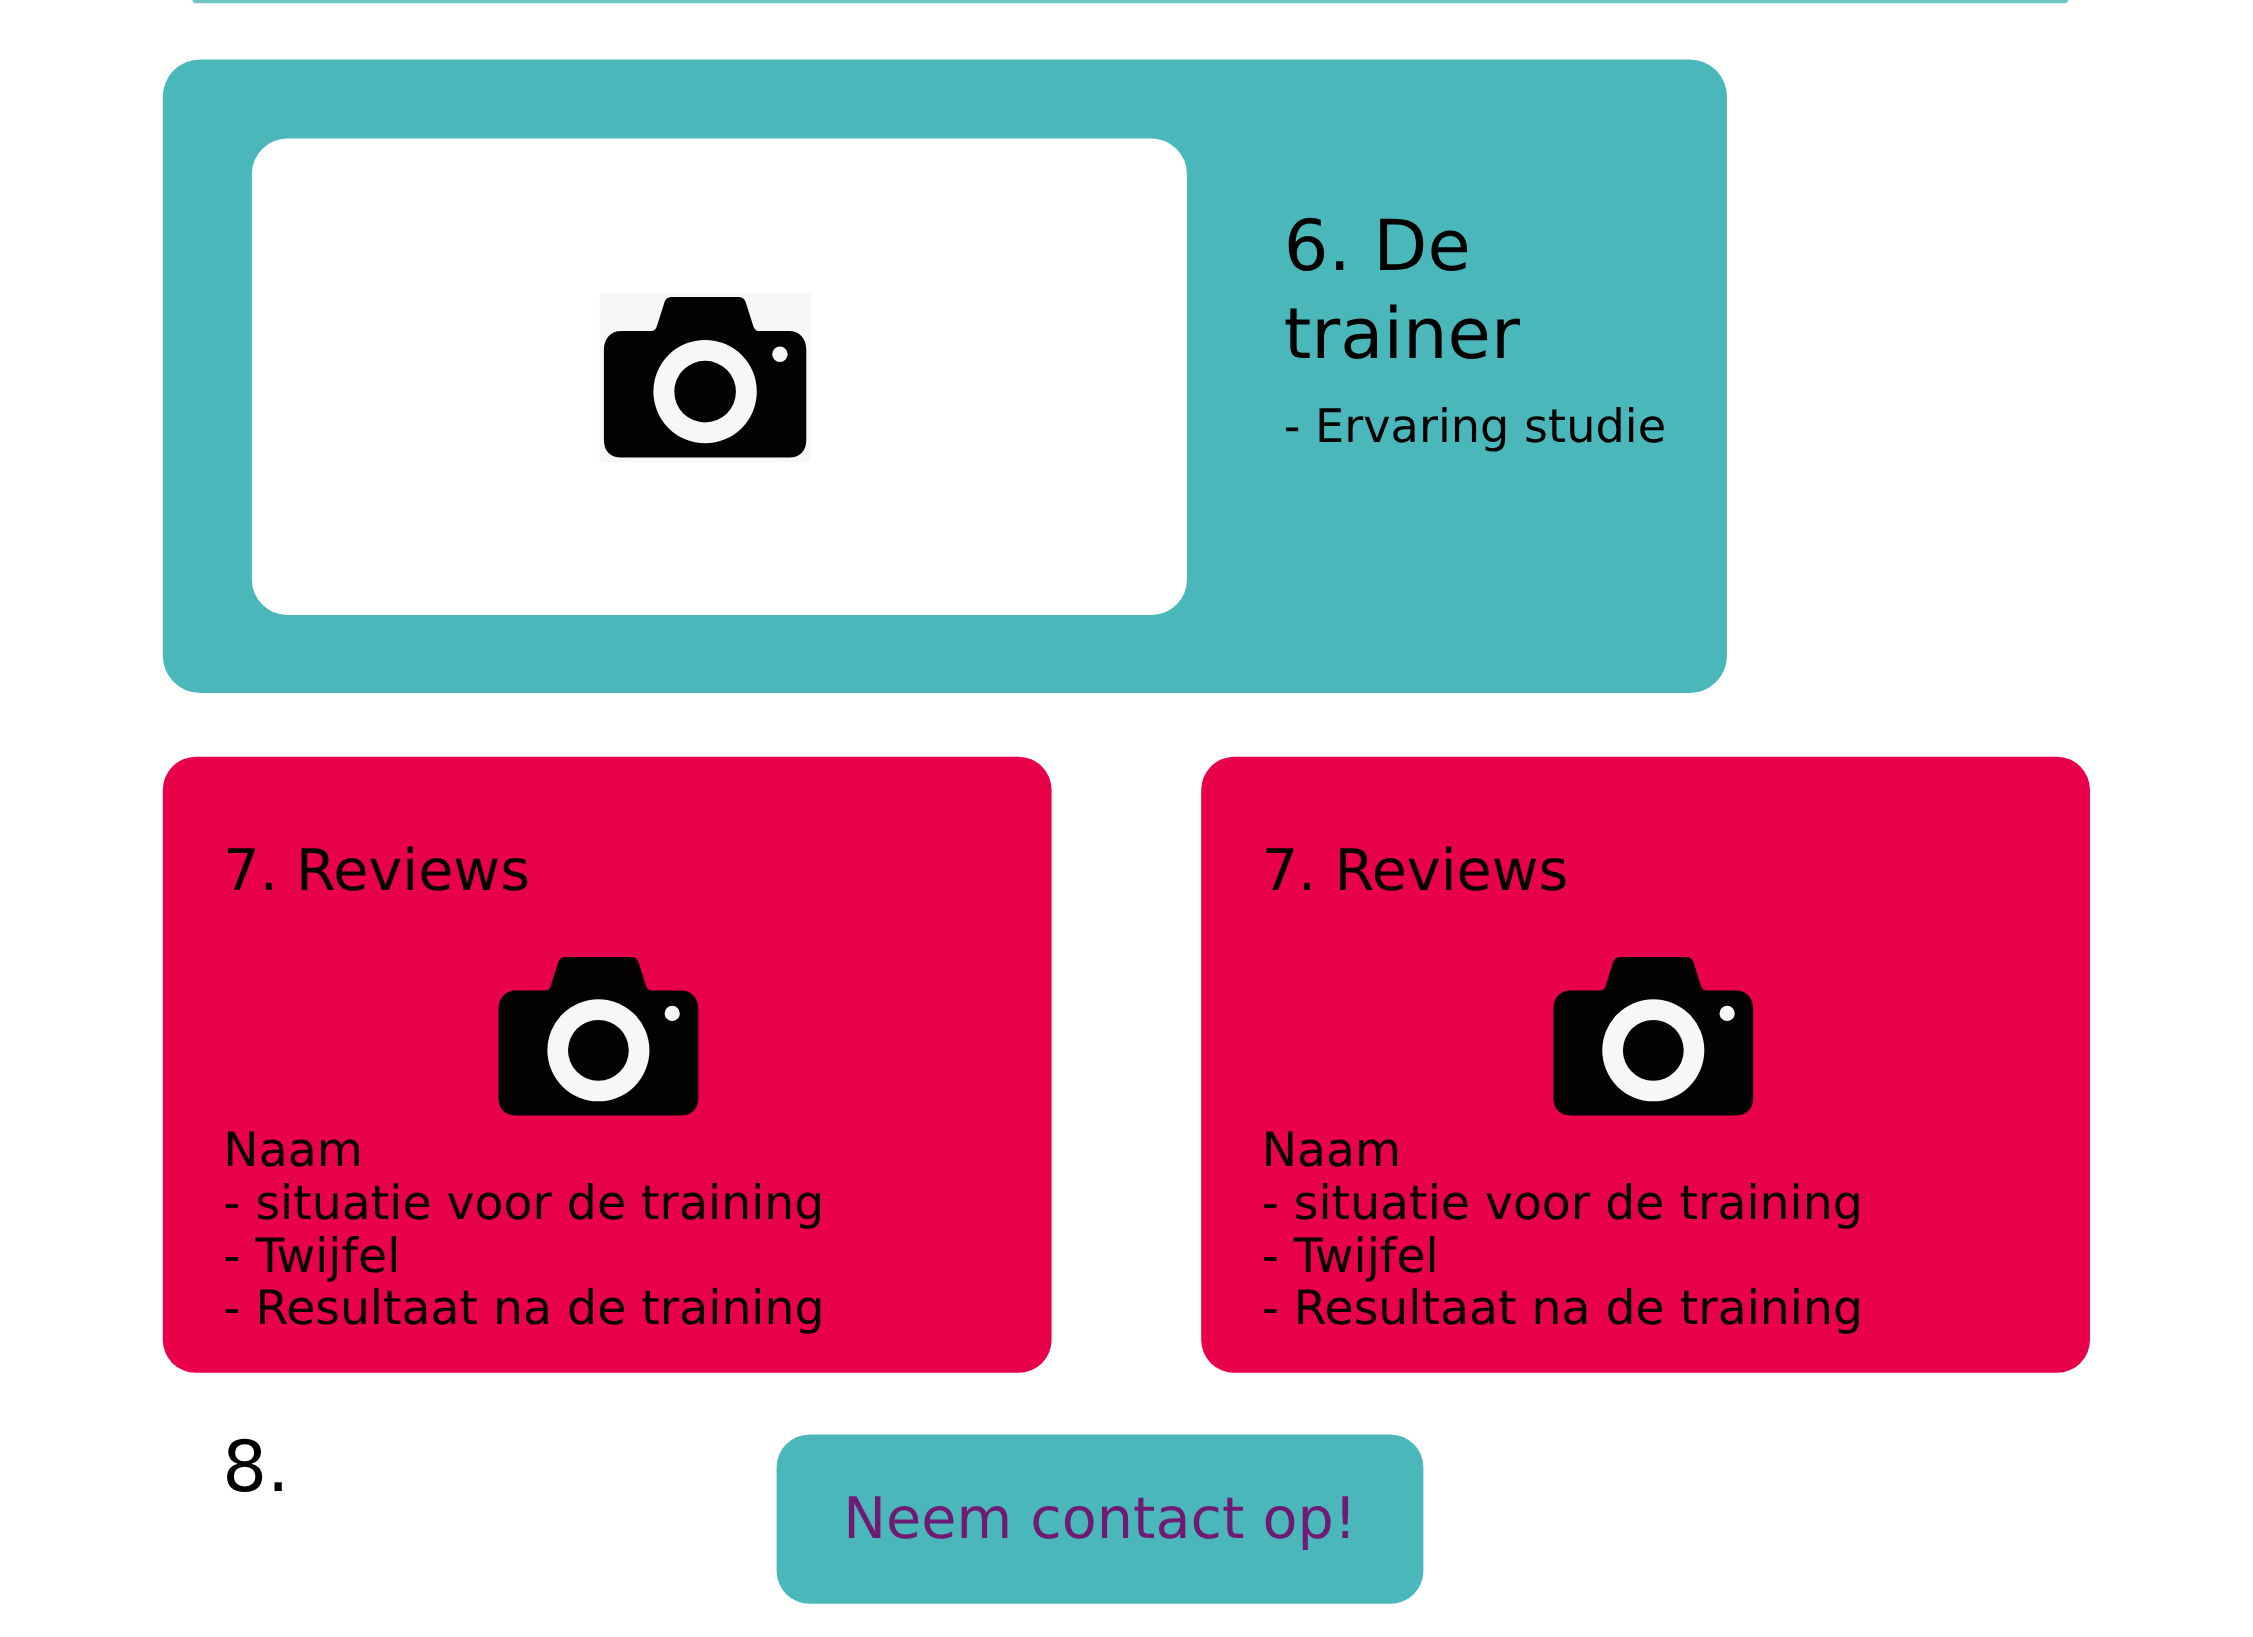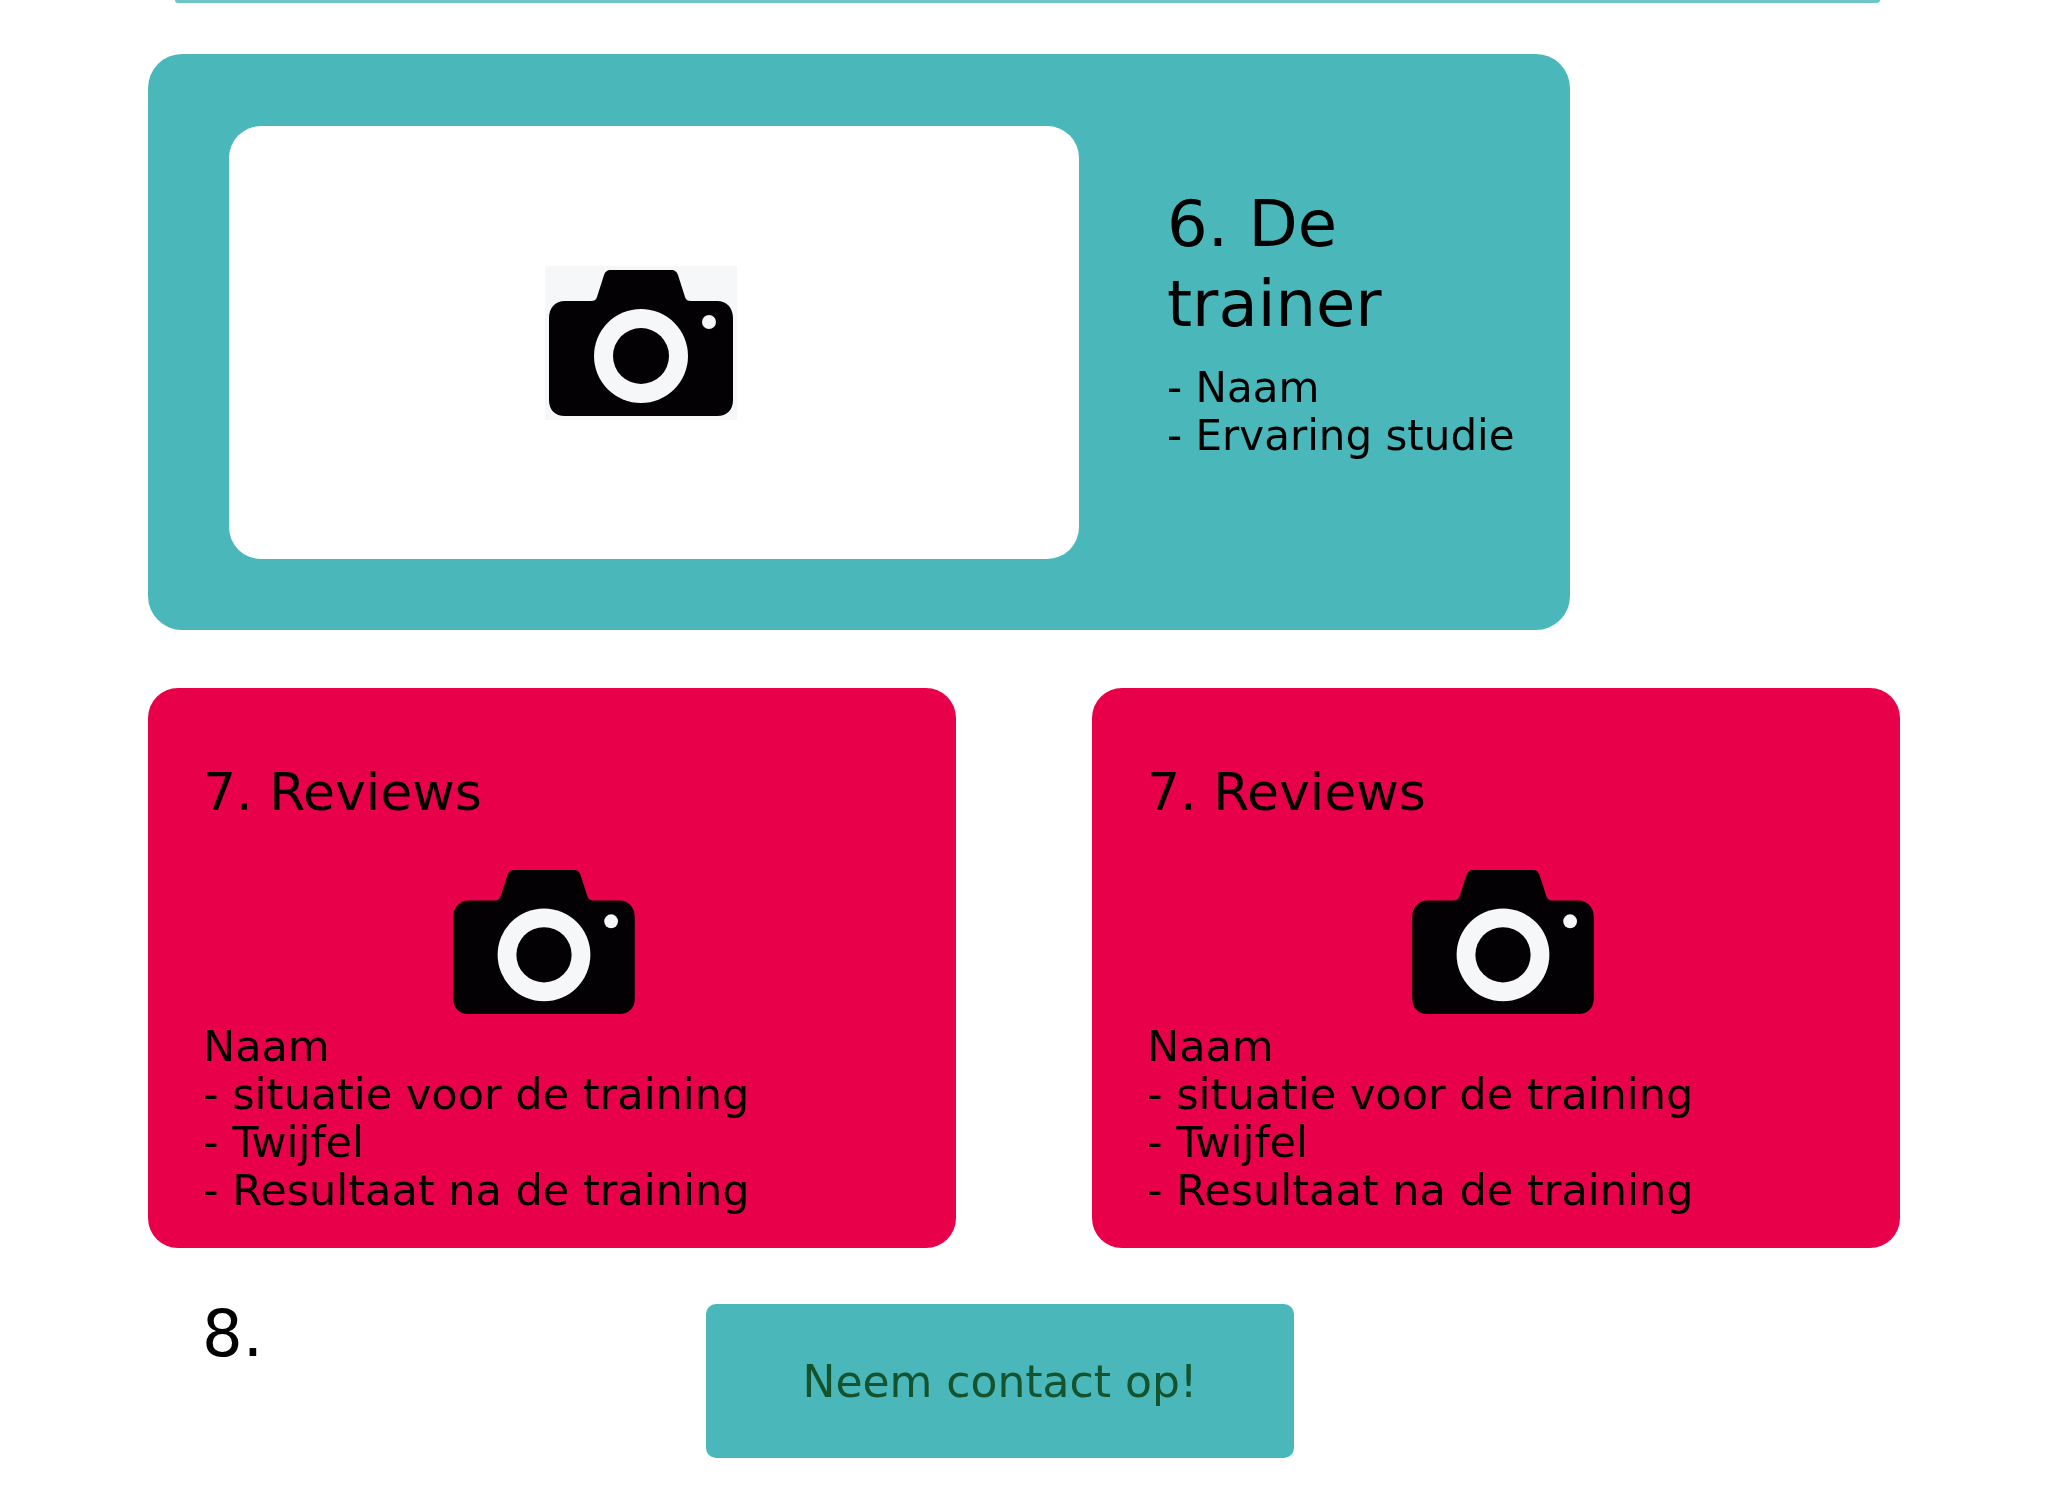--- a/index.html
+++ b/index.html
@@ -50,43 +50,42 @@
   .review-right .camera { left: 315px; }
   .review-lines {
     position: absolute; left: 55px; top: 334px;
   }
   .review-lines .bullet { font-size: 43px; line-height: 48px; }
   .section-eight {
     position: absolute; left: 202px; top: 1296px; font-size: 64px; line-height: 76px;
   }
   .contact-button {
     position: absolute; left: 706px; top: 1304px; width: 588px; height: 154px;
-    background: #4ab8ba; border-radius: 10px; border: none; cursor: pointer;
-    font-family: "DejaVu Sans", sans-serif; font-size: 44px; color: #14532d;
+    background: #4ab8ba; border-radius: 30px; border: none; cursor: pointer;
+    font-family: "DejaVu Sans", sans-serif; font-size: 52px; color: #701a75;
     display: flex; align-items: center; justify-content: center; padding: 0;
   }
 </style>
 </head>
 <body>
 
 <div class="top-sliver"></div>
 
 <section class="trainer-panel">
   <div class="photo-card">
     <svg class="camera" viewBox="0 0 192 154">
       <rect x="0" y="0" width="192" height="154" fill="#f5f7f9"></rect>
       <path d="M62 4 h64 c4 0 6 2 7 5 l7 22 c1 3 3 4 6 4 h26 c10 0 16 7 16 17 v82 c0 10 -6 16 -16 16 h-152 c-10 0 -16 -6 -16 -16 v-82 c0 -10 6 -17 16 -17 h26 c3 0 5 -1 6 -4 l7 -22 c1 -3 3 -5 7 -5 z" fill="#030104"></path>
       <circle cx="96" cy="90" r="47" fill="#f5f7f9"></circle>
       <circle cx="96" cy="90" r="28" fill="#030104"></circle>
       <circle cx="164" cy="56" r="7" fill="#f5f7f9"></circle>
     </svg>
   </div>
   <div class="trainer-text">
     <h2 class="trainer-title">6. De trainer</h2>
-    <div class="bullet">- Naam</div>
     <div class="bullet">- Ervaring studie</div>
   </div>
 </section>
 
 <section class="review-card review-left">
   <h2 class="review-title">7. Reviews</h2>
   <svg class="camera" viewBox="0 0 192 154">
     <path d="M62 4 h64 c4 0 6 2 7 5 l7 22 c1 3 3 4 6 4 h26 c10 0 16 7 16 17 v82 c0 10 -6 16 -16 16 h-152 c-10 0 -16 -6 -16 -16 v-82 c0 -10 6 -17 16 -17 h26 c3 0 5 -1 6 -4 l7 -22 c1 -3 3 -5 7 -5 z" fill="#030104"></path>
     <circle cx="96" cy="90" r="47" fill="#f5f7f9"></circle>
     <circle cx="96" cy="90" r="28" fill="#030104"></circle>

